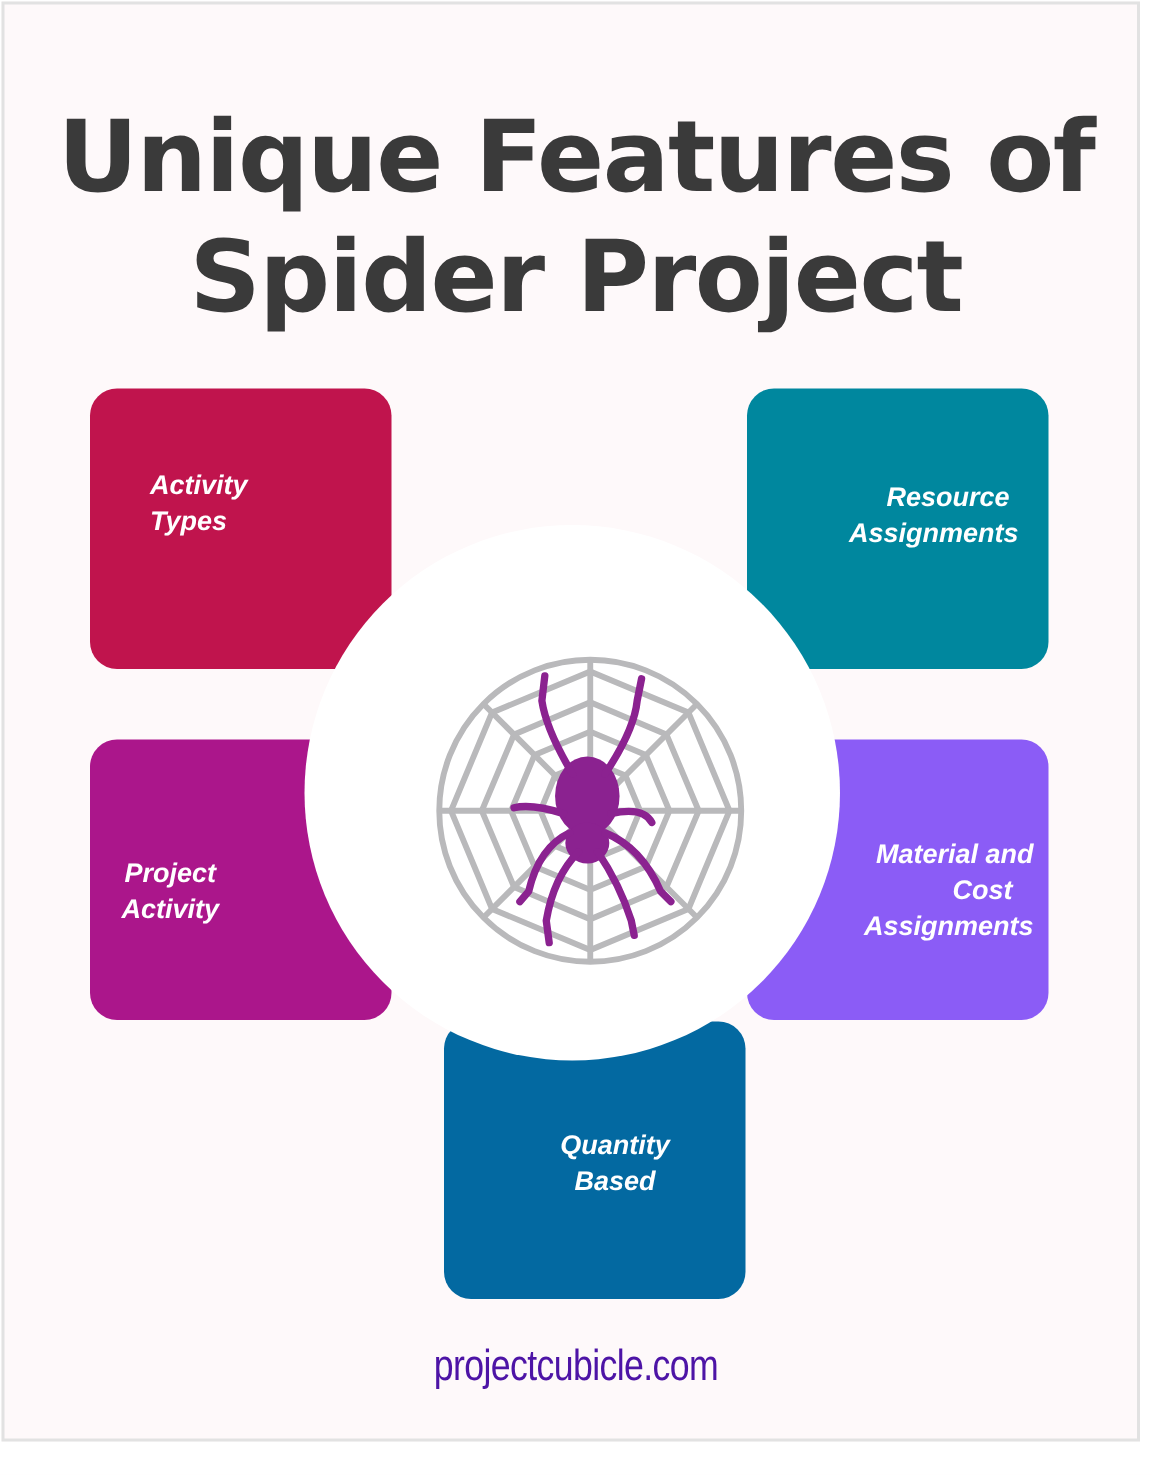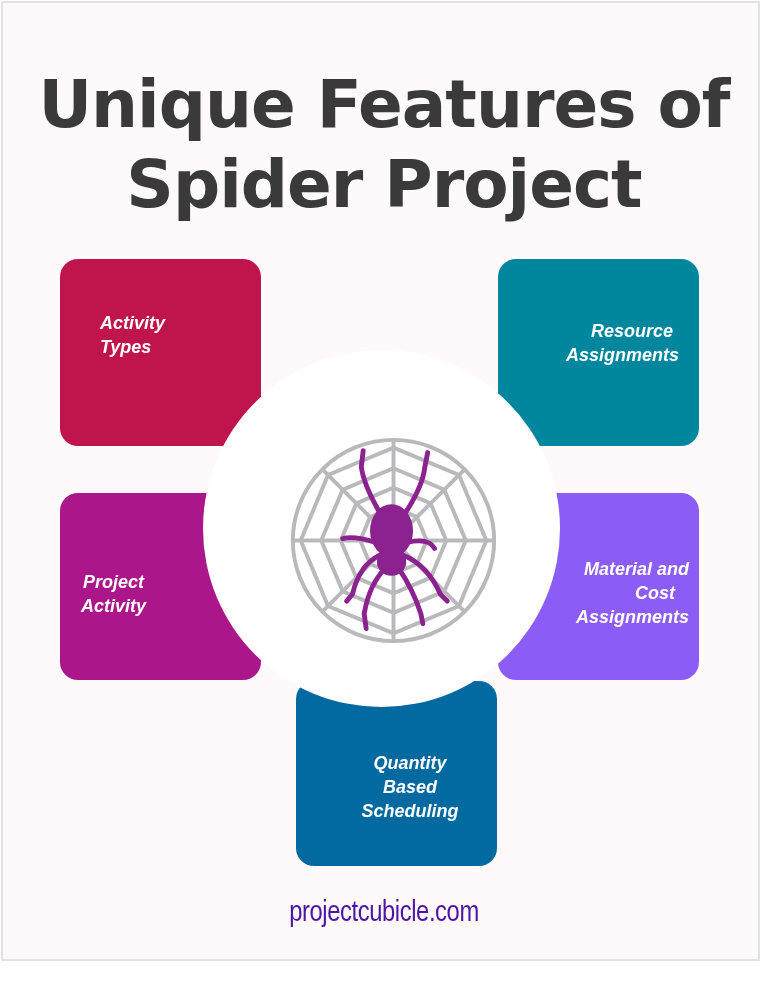--- a/index.html
+++ b/index.html
@@ -53,21 +53,20 @@
       <div>Material and</div>
       <div style="padding-right:14px;">Cost</div>
       <div>Assignments</div>
     </div>
   </div>
 
   <div class="box b5">
     <div class="lbl" style="left:0; width:228px; top:70px; text-align:center;">
       <div>Quantity</div>
       <div>Based</div>
-      <div>Scheduling</div>
     </div>
   </div>
 
   <div class="circle"></div>
 
   <svg class="web" viewBox="-110 -110 220 220">
     <g fill="none" stroke="#b9b9bb" stroke-width="4">
       <circle r="103"></circle>
       <polygon points="0,-95 67,-67 95,0 67,67 0,95 -67,67 -95,0 -67,-67"></polygon>
       <polygon points="0,-74 52,-52 74,0 52,52 0,74 -52,52 -74,0 -52,-52"></polygon>

